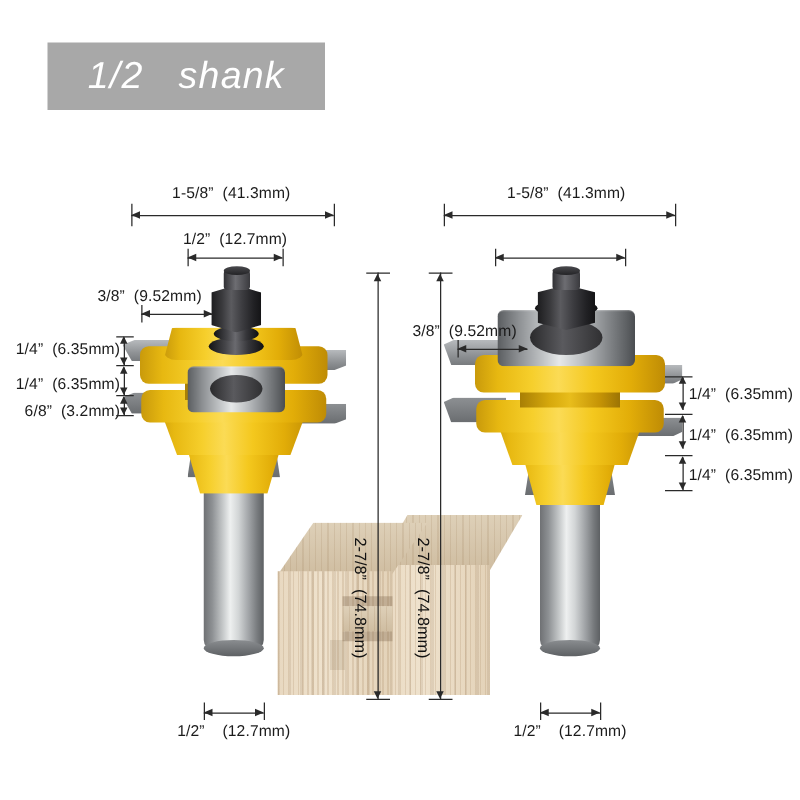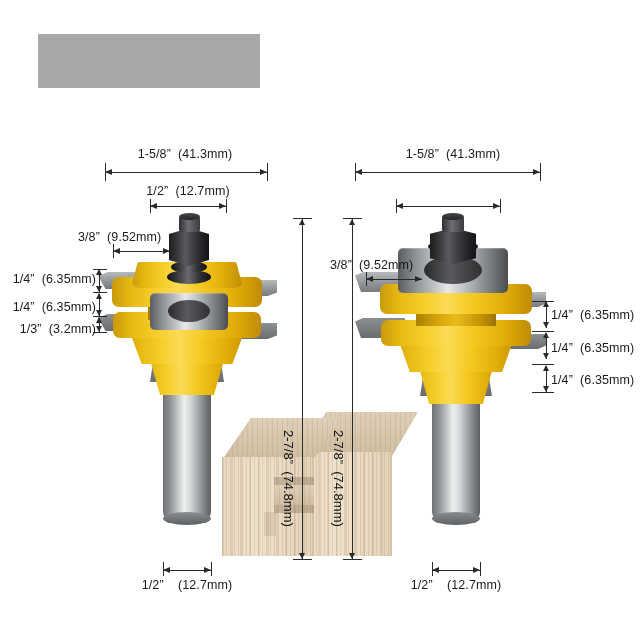--- a/index.html
+++ b/index.html
@@ -132,20 +132,21 @@
   }
   .cutter.lt{background:linear-gradient(180deg,#b7babd,#8f9295 60%,#787b7e);}
   .cutter.dk{background:linear-gradient(180deg,#8d9093,#6a6d70);}
 </style>
 </head>
 <body>
 
 <div id="stage">
 
   <div class="banner"></div>
+  <div class="banner-text">1/2   shank</div>
 
   <div class="bit">
 
     <div class="cutter lt" style="left:98px;top:272px;width:54px;height:17px;clip-path:polygon(0 22%,18% 0,100% 0,100% 100%,14% 100%);"></div>
     <div class="cutter dk" style="left:98px;top:314px;width:54px;height:17px;clip-path:polygon(0 22%,18% 0,100% 0,100% 100%,14% 100%);"></div>
     <div class="cutter lt" style="left:225px;top:280px;width:52px;height:16px;clip-path:polygon(0 0,100% 0,100% 78%,82% 100%,0 100%);"></div>
     <div class="cutter dk" style="left:225px;top:323px;width:52px;height:16px;clip-path:polygon(0 0,100% 0,100% 78%,82% 100%,0 100%);"></div>
     <div class="cutter dk" style="left:150px;top:352px;width:74px;height:30px;clip-path:polygon(6% 0,94% 0,100% 100%,0 100%);"></div>
 
     <div class="shank" style="left:163px;top:388px;width:48px;height:132px;"></div>
@@ -224,21 +225,21 @@
   <div class="arrR" style="left:219px;top:203px;"></div>
 
   <div class="dim" style="left:78px;top:230px;">3/8”  (9.52mm)</div>
   <div class="vline" style="left:113px;top:244px;height:14px;"></div>
   <div class="hline" style="left:113px;top:251px;width:57px;"></div>
   <div class="arrL" style="left:113px;top:248px;"></div>
   <div class="arrR" style="left:163px;top:248px;"></div>
 
   <div class="dim r" style="left:0px;top:272px;width:96px;">1/4”  (6.35mm)</div>
   <div class="dim r" style="left:0px;top:300px;width:96px;">1/4”  (6.35mm)</div>
-  <div class="dim r" style="left:0px;top:322px;width:96px;">1/3”  (3.2mm)</div>
+  <div class="dim r" style="left:0px;top:322px;width:96px;">6/8”  (3.2mm)</div>
 
   <div class="vline" style="left:99px;top:270px;height:22px;"></div>
   <div class="arrU" style="left:96px;top:269px;"></div>
   <div class="arrD" style="left:96px;top:286px;"></div>
 
   <div class="vline" style="left:99px;top:294px;height:22px;"></div>
   <div class="arrU" style="left:96px;top:293px;"></div>
   <div class="arrD" style="left:96px;top:310px;"></div>
 
   <div class="vline" style="left:99px;top:318px;height:14px;"></div>

